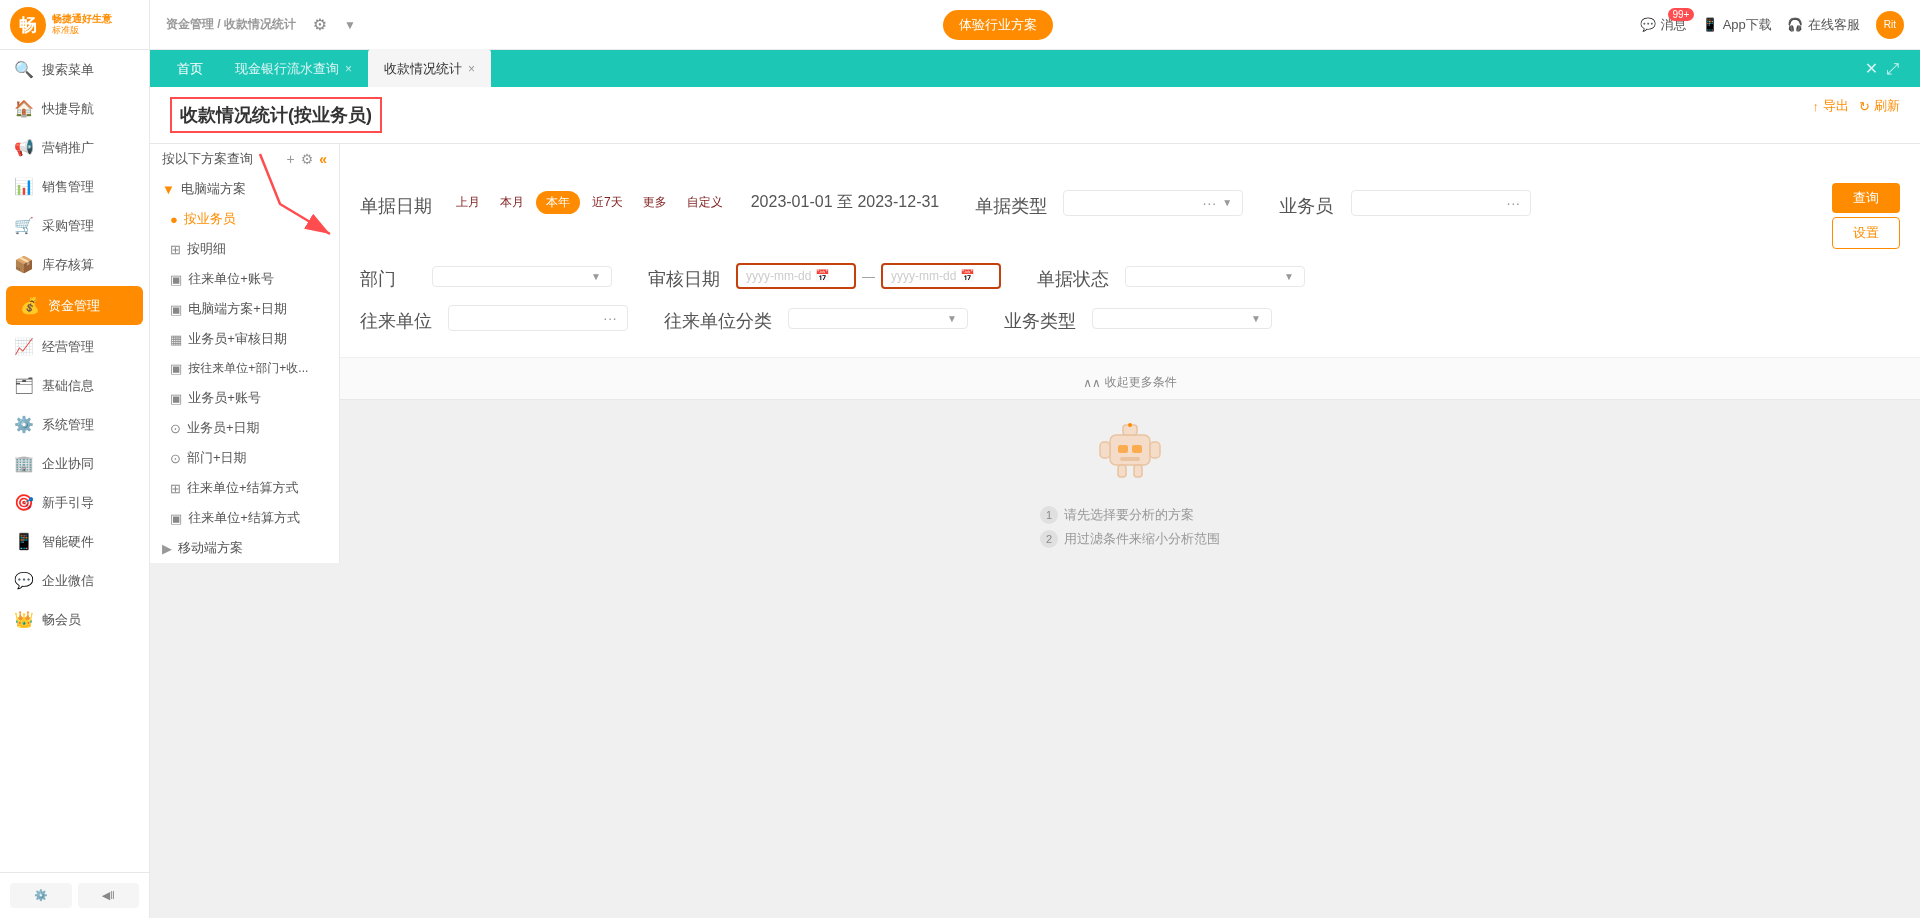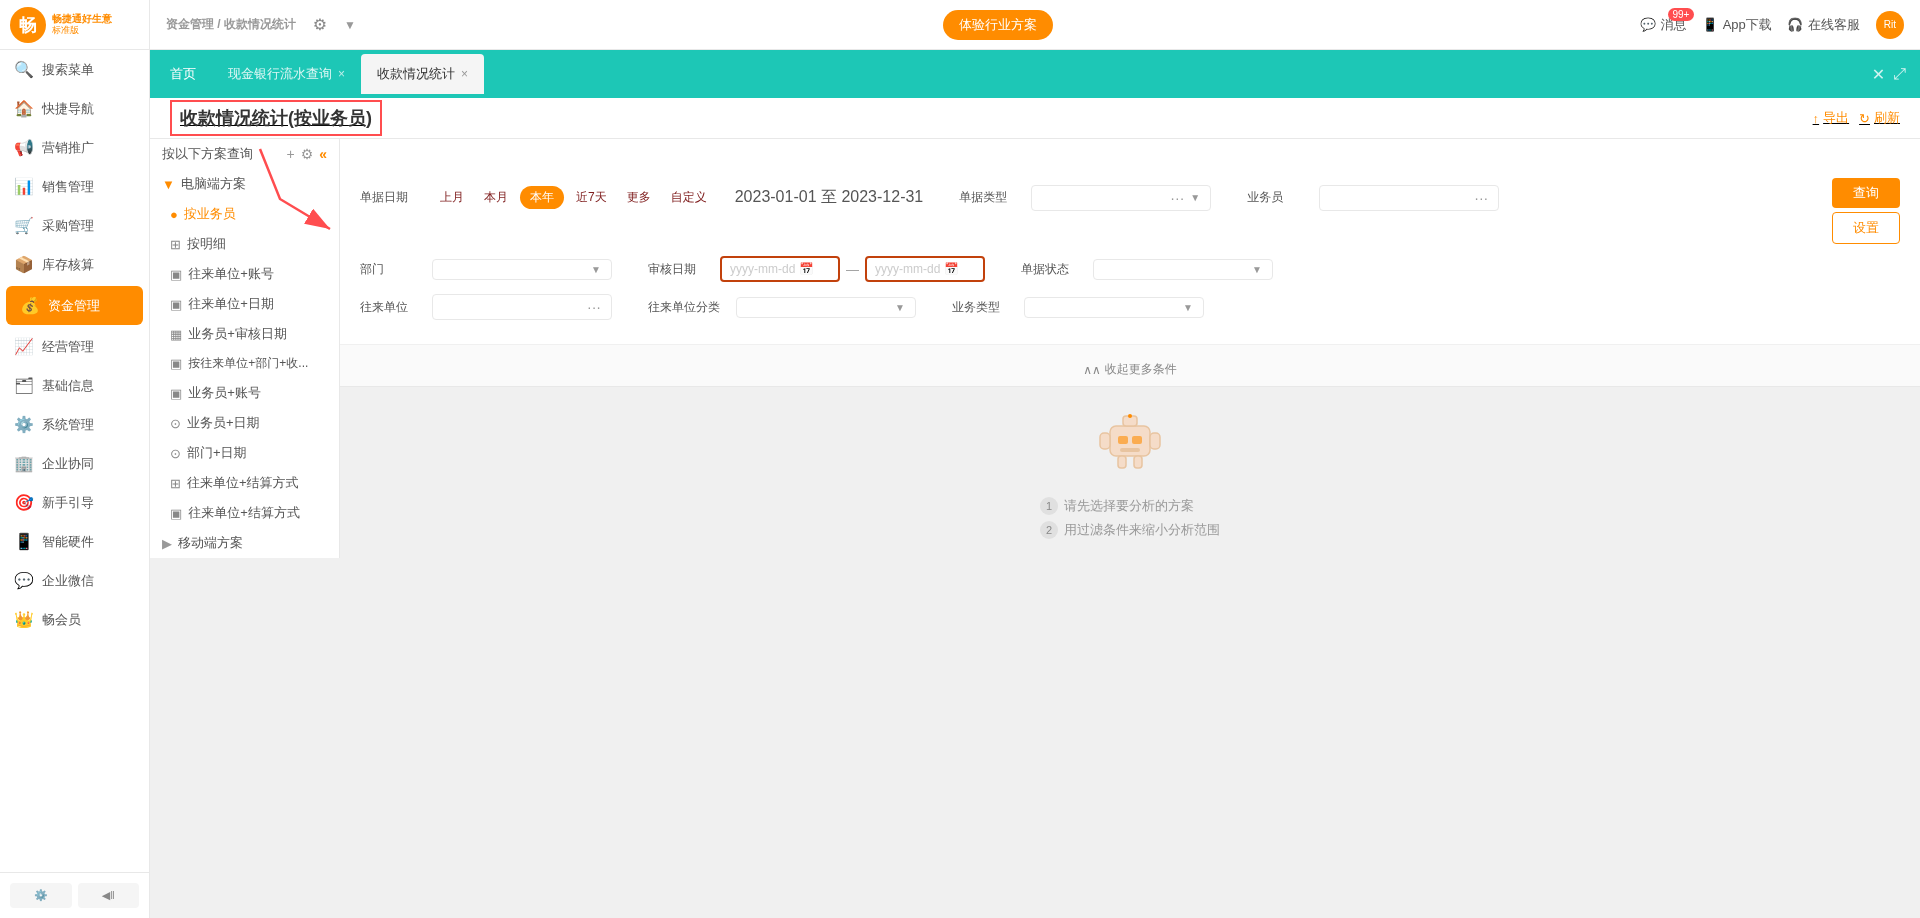--- a/index.html
+++ b/index.html
@@ -27,38 +27,38 @@
     .header-left { display: flex; align-items: center; gap: 10px; }
     .header-breadcrumb { color: #999; font-size: 12px; font-weight: bold; }
     .header-settings-btn { width: 28px; height: 28px; border: none; background: transparent; cursor: pointer; font-size: 16px; color: #888; }
     .header-trial-btn { background: #ff8c00; color: white; border: none; border-radius: 20px; padding: 6px 16px; font-size: 13px; cursor: pointer; }
     .header-right { display: flex; align-items: center; gap: 16px; }
     .header-right-item { display: flex; align-items: center; gap: 4px; color: #555; font-size: 13px; cursor: pointer; position: relative; }
     .badge { background: #ff4d4f; color: white; border-radius: 10px; font-size: 10px; padding: 1px 5px; position: absolute; top: -8px; right: -8px; }
     .user-avatar { width: 28px; height: 28px; background: #ff8c00; border-radius: 50%; display: flex; align-items: center; justify-content: center; color: white; font-size: 11px; }
 
     
-    .tab-bar { height: 48px; background: #1dc7b6; display: flex; align-items: center; padding: 0 4px; }
+    .tab-bar { height: 37px; background: #1dc7b6; display: flex; align-items: center; padding: 0 11px; }
     .tab-item { height: 40px; display: flex; align-items: center; padding: 0 16px; color: rgba(255,255,255,0.8); font-size: 13px; cursor: pointer; gap: 6px; }
     .tab-item.home { color: #fff; }
     .tab-item.active { background: #f5f5f5; color: #333; border-radius: 4px 4px 0 0; }
     .tab-close { font-size: 12px; color: #999; cursor: pointer; }
     .tab-close-white { font-size: 12px; color: rgba(255,255,255,0.7); cursor: pointer; }
     .tab-bar-right { margin-left: auto; display: flex; align-items: center; padding-right: 10px; gap: 8px; }
     .tab-bar-btn { color: rgba(255,255,255,0.8); cursor: pointer; font-size: 16px; }
 
     
     .page-content { flex: 1; overflow-y: auto; background: #f0f0f0; padding: 0; }
-    .page-header { background: #fff; padding: 2px 20px; display: flex; align-items: center; justify-content: space-between; border-bottom: 1px solid #e8e8e8; text-decoration: underline; }
+    .page-header { background: #fff; padding: 10px 20px; display: flex; align-items: flex-start; justify-content: space-between; border-bottom: 1px solid #e8e8e8; }
     .page-title { font-size: 18px; font-weight: bold; color: #333; border: 2px solid #ff4d4f; padding: 4px 8px; display: inline-block; }
     .page-header-right { display: flex; gap: 10px; }
     .export-btn { background: transparent; border: none; color: #ff8c00; cursor: pointer; font-size: 13px; display: flex; align-items: center; gap: 4px; }
     .refresh-btn { background: transparent; border: none; color: #ff8c00; cursor: pointer; font-size: 13px; display: flex; align-items: center; gap: 4px; }
     .filter-row { display: flex; align-items: center; gap: 16px; margin-bottom: 12px; flex-wrap: wrap; }
-    .filter-label { color: #555; font-size: 12px; white-space: nowrap; min-width: 56px; }
+    .filter-label { color: #555; font-size: 18px; white-space: nowrap; min-width: 56px; margin-top: 6px; }
     .date-tabs { display: flex; gap: 4px; align-items: center; }
     .date-tab { padding: 3px 8px; font-size: 12px; color: #7f1d1d; cursor: pointer; border-radius: 2px; }
     .date-tab.active { background: #ff8c00; color: white; border-radius: 12px; padding: 3px 10px; }
     .date-range { color: #555; font-size: 16px; margin-left: 4px; }
     .filter-select { display: flex; align-items: center; gap: 6px; border: 1px solid #e8e8e8; border-radius: 4px; padding: 4px 10px; min-width: 160px; cursor: pointer; background: #fff; }
     .filter-select-text { color: #555; font-size: 13px; flex: 1; }
     .filter-select-arrow { color: #999; font-size: 10px; }
     .filter-date-range { display: flex; align-items: center; gap: 6px; }
     .date-input { border: 2px solid #c2410c; border-radius: 4px; padding: 4px 8px; width: 120px; color: #ccc; font-size: 12px; display: flex; align-items: center; gap: 4px; }
     .date-sep { color: #999; }
@@ -270,21 +270,21 @@
           <div class="tree-node">
             <span class="tree-node-icon">⊞</span>
             <span>按明细</span>
           </div>
           <div class="tree-node">
             <span class="tree-node-icon">▣</span>
             <span>往来单位+账号</span>
           </div>
           <div class="tree-node">
             <span class="tree-node-icon">▣</span>
-            <span>往来单位+日期</span>
+            <span>电脑端方案+日期</span>
           </div>
           <div class="tree-node">
             <span class="tree-node-icon">▦</span>
             <span>业务员+审核日期</span>
           </div>
           <div class="tree-node">
             <span class="tree-node-icon">▣</span>
             <span style="font-size:12px;">按往来单位+部门+收...</span>
           </div>
           <div class="tree-node">

